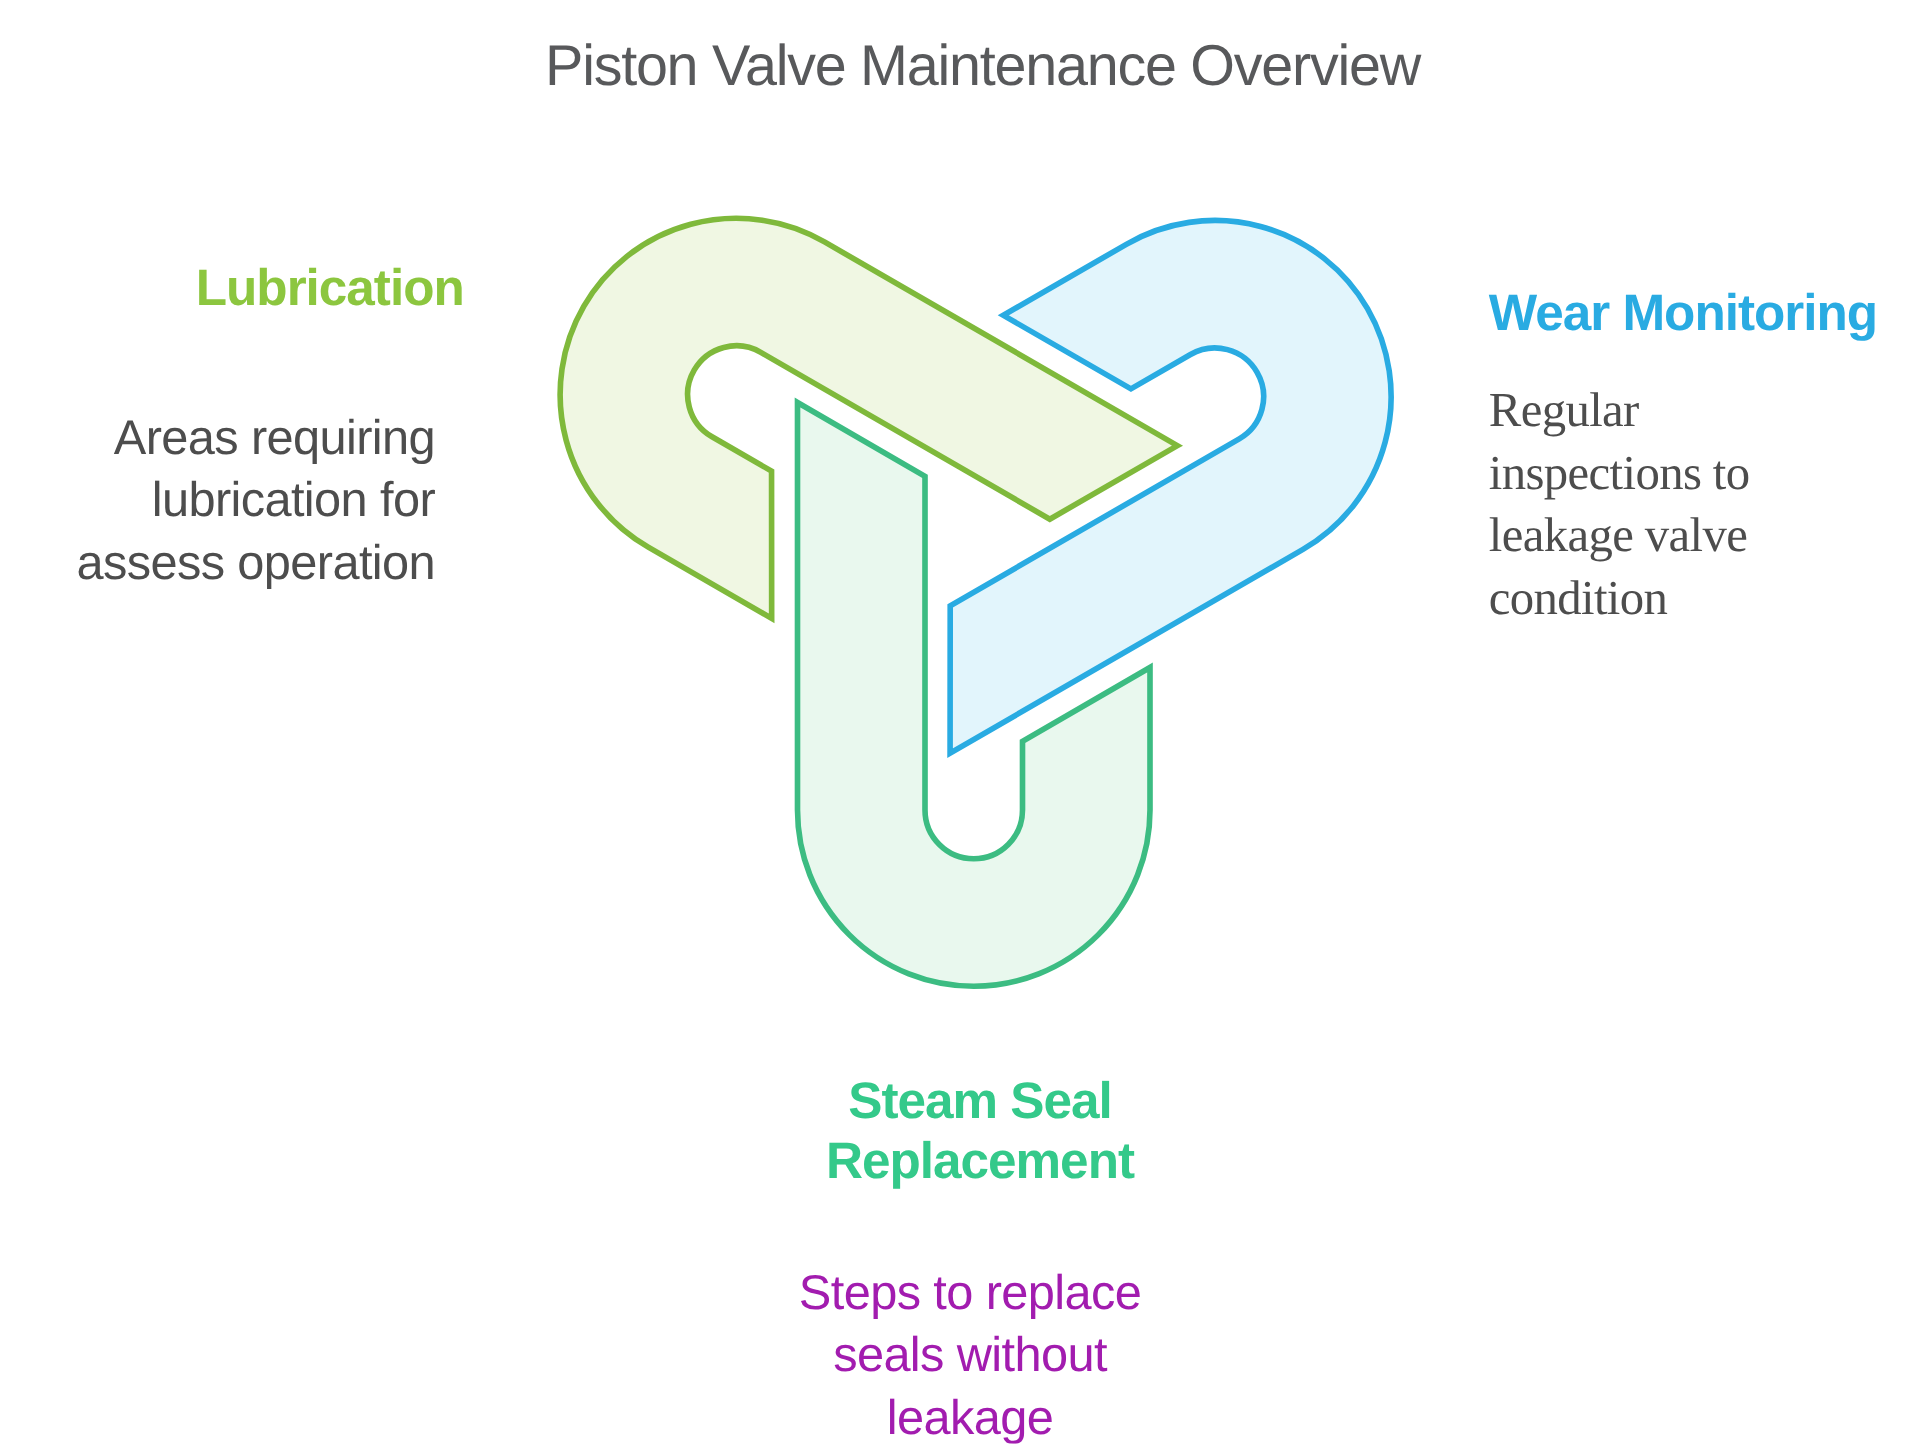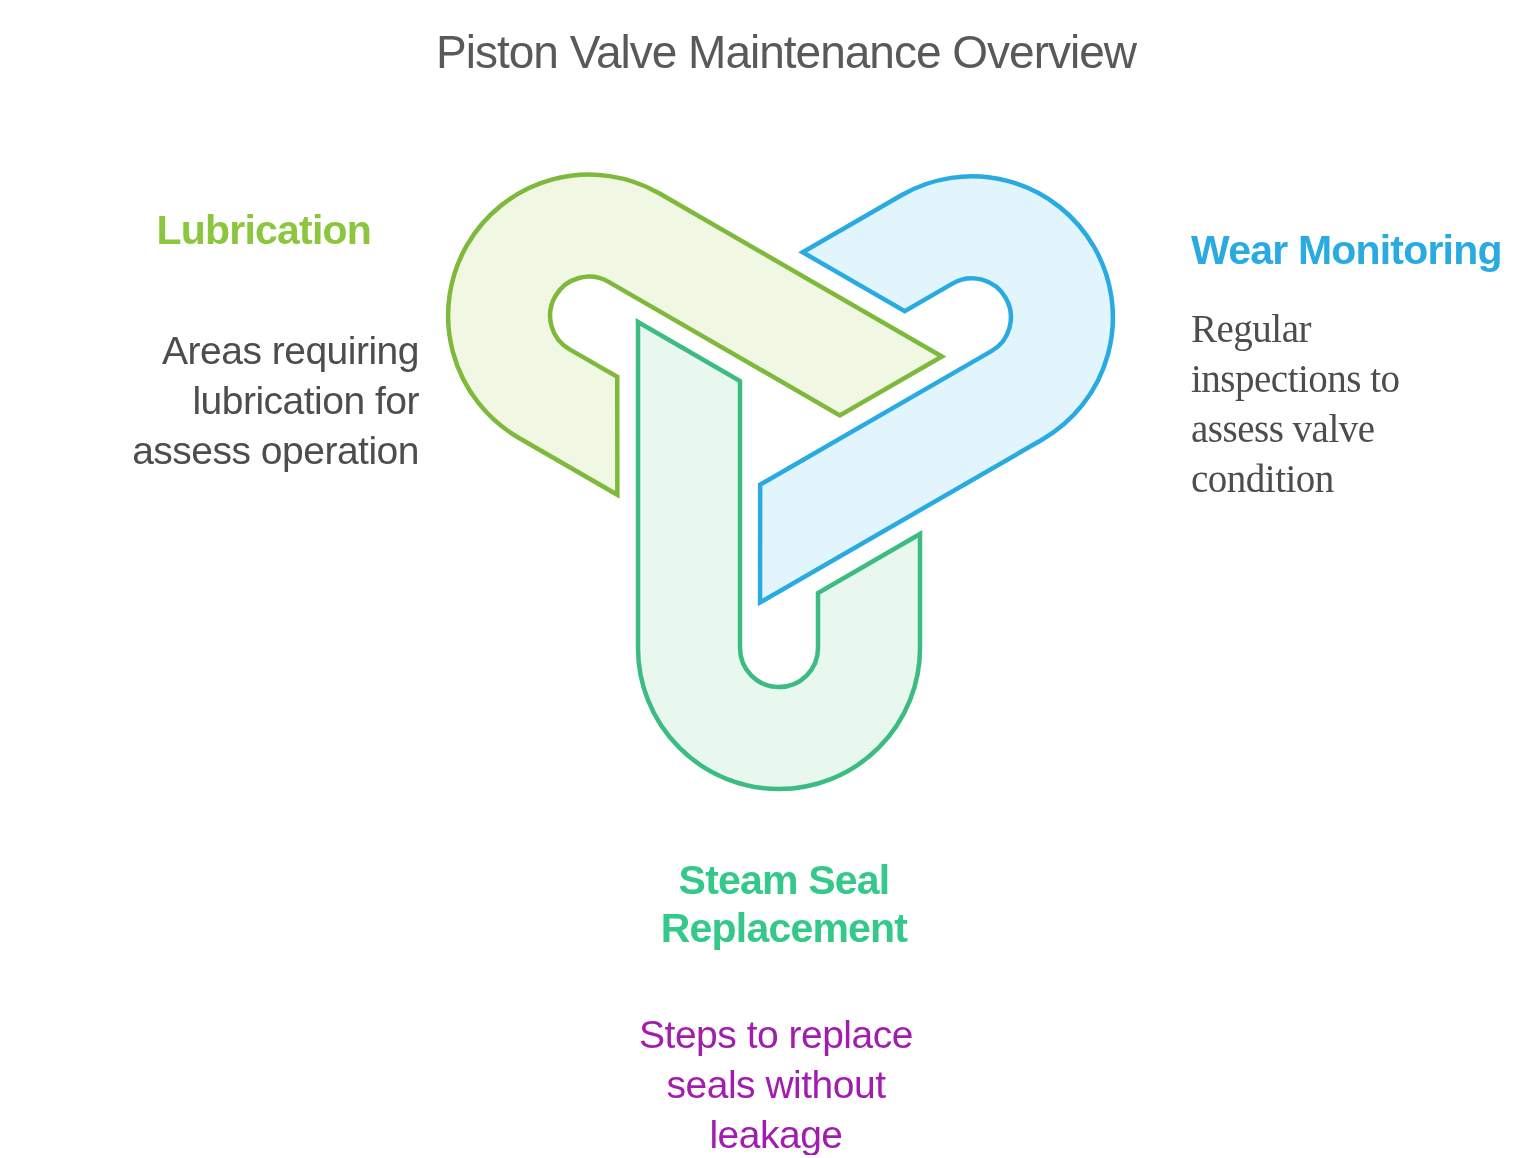--- a/index.html
+++ b/index.html
@@ -16,21 +16,21 @@
   }
   .heading{
     position:absolute;font-weight:700;font-size:41px;line-height:48px;
     letter-spacing:-0.8px;white-space:nowrap;
   }
   .desc{
     position:absolute;font-size:39px;line-height:50px;letter-spacing:-0.5px;
     white-space:nowrap;
   }
   .lub-heading{right:1165px;top:177px;text-align:right;margin-top:29px;}
-  .lub-desc{right:1117px;top:326px;text-align:right;}
+  .lub-desc{right:1188px;top:326px;text-align:right;}
   .wear-heading{left:1191px;top:226px;text-align:right;}
   .wear-desc{left:1191px;top:304px;text-align:left;font-family:Liberation Serif, serif;}
   .steam-heading{left:784px;top:856px;transform:translateX(-50%);text-align:center;}
   .steam-desc{left:776px;top:989px;transform:translateX(-50%);text-align:center;}
 </style>
 </head>
 <body>
 
 <div class="canvas">
 
@@ -50,21 +50,21 @@
     <div>lubrication for</div>
     <div>assess operation</div>
   </div>
 
   <div class="heading wear-heading" style="color: rgb(41, 171, 226);">
     <div>Wear Monitoring</div>
   </div>
   <div class="desc wear-desc" style="color: rgb(77, 77, 77);">
     <div>Regular</div>
     <div>inspections to</div>
-    <div>assess valve</div>
+    <div>leakage valve</div>
     <div>condition</div>
   </div>
 
   <div class="heading steam-heading" style="color: rgb(52, 201, 138);">
     <div>Steam Seal</div>
     <div>Replacement</div>
   </div>
   <div class="desc steam-desc" style="color: #a21caf; margin-top: 21px;">
     <div>Steps to replace</div>
     <div>seals without</div>

